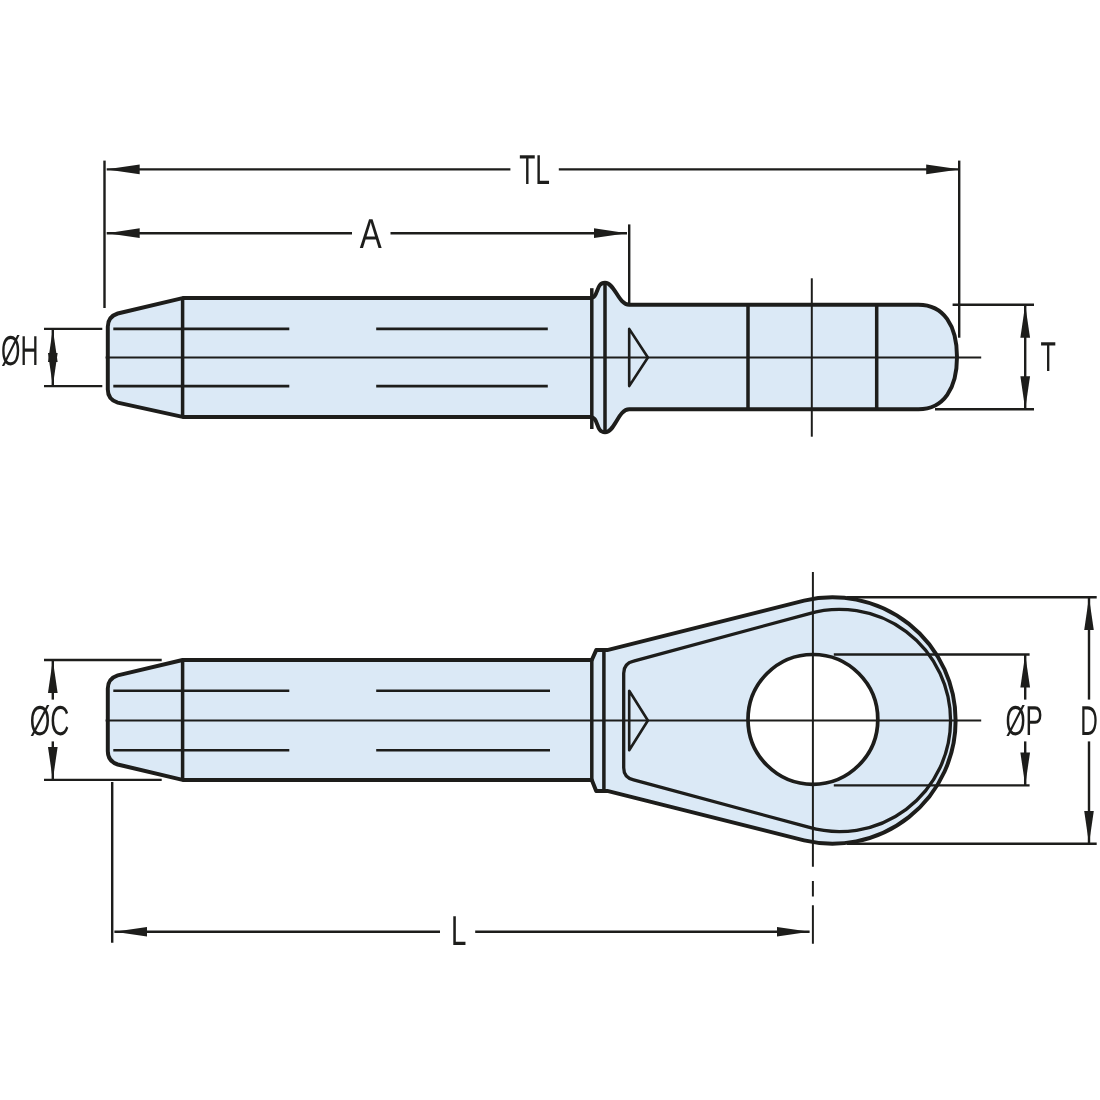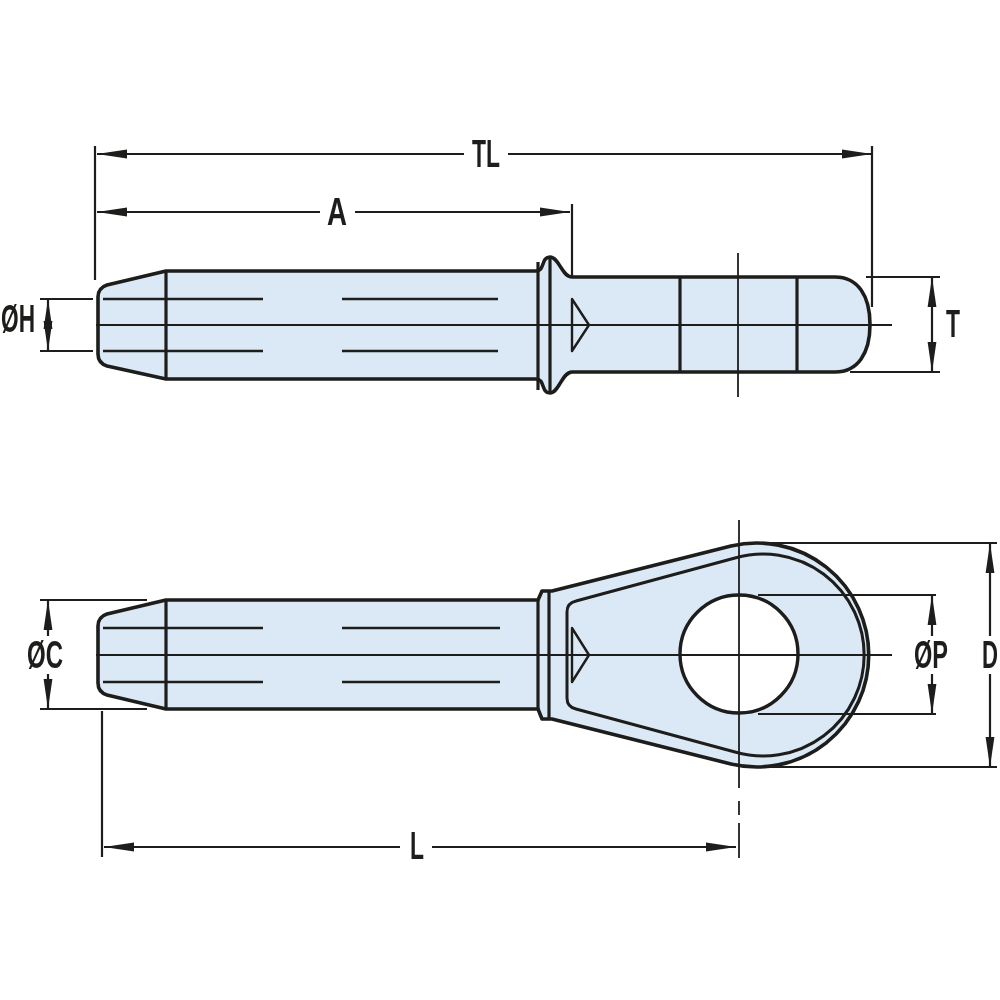--- a/index.html
+++ b/index.html
@@ -1,21 +1,21 @@
 <!DOCTYPE html>
 <html style="--background: #ffffff; --line: #1d1d1b; --part_fill: #dbe9f6;"><head>
 <meta charset="utf-8">
 <style>
   :root{
     --background:#ffffff;
     --line:#1d1d1b;
     --part_fill:#dbe9f6;
   }
   html,body{margin:0;padding:0;background:var(--background);}
-  .stage{position:relative;width:1000px;height:884px;background:var(--background);overflow:hidden;font-weight:bold;}
+  .stage{position:relative;width:1000px;height:884px;background:var(--background);overflow:hidden;}
   svg{display:block;width:1000px;height:1000px;}
   .outline{fill:var(--part_fill);stroke:var(--line);stroke-width:3.6;stroke-linejoin:round;}
   .edge{fill:none;stroke:var(--line);stroke-width:3.2;stroke-linecap:butt;}
   .inner{fill:none;stroke:var(--line);stroke-width:3;stroke-linejoin:round;}
   .hole{fill:var(--background);stroke:var(--line);stroke-width:3.4;}
   .bore{fill:none;stroke:var(--line);stroke-width:2.4;}
   .cone{fill:none;stroke:var(--line);stroke-width:2.4;stroke-linejoin:round;}
   .center{fill:none;stroke:var(--line);stroke-width:1.8;}
   .dim{fill:none;stroke:var(--line);stroke-width:2.2;}
   .ext{fill:none;stroke:var(--line);stroke-width:2.2;}

